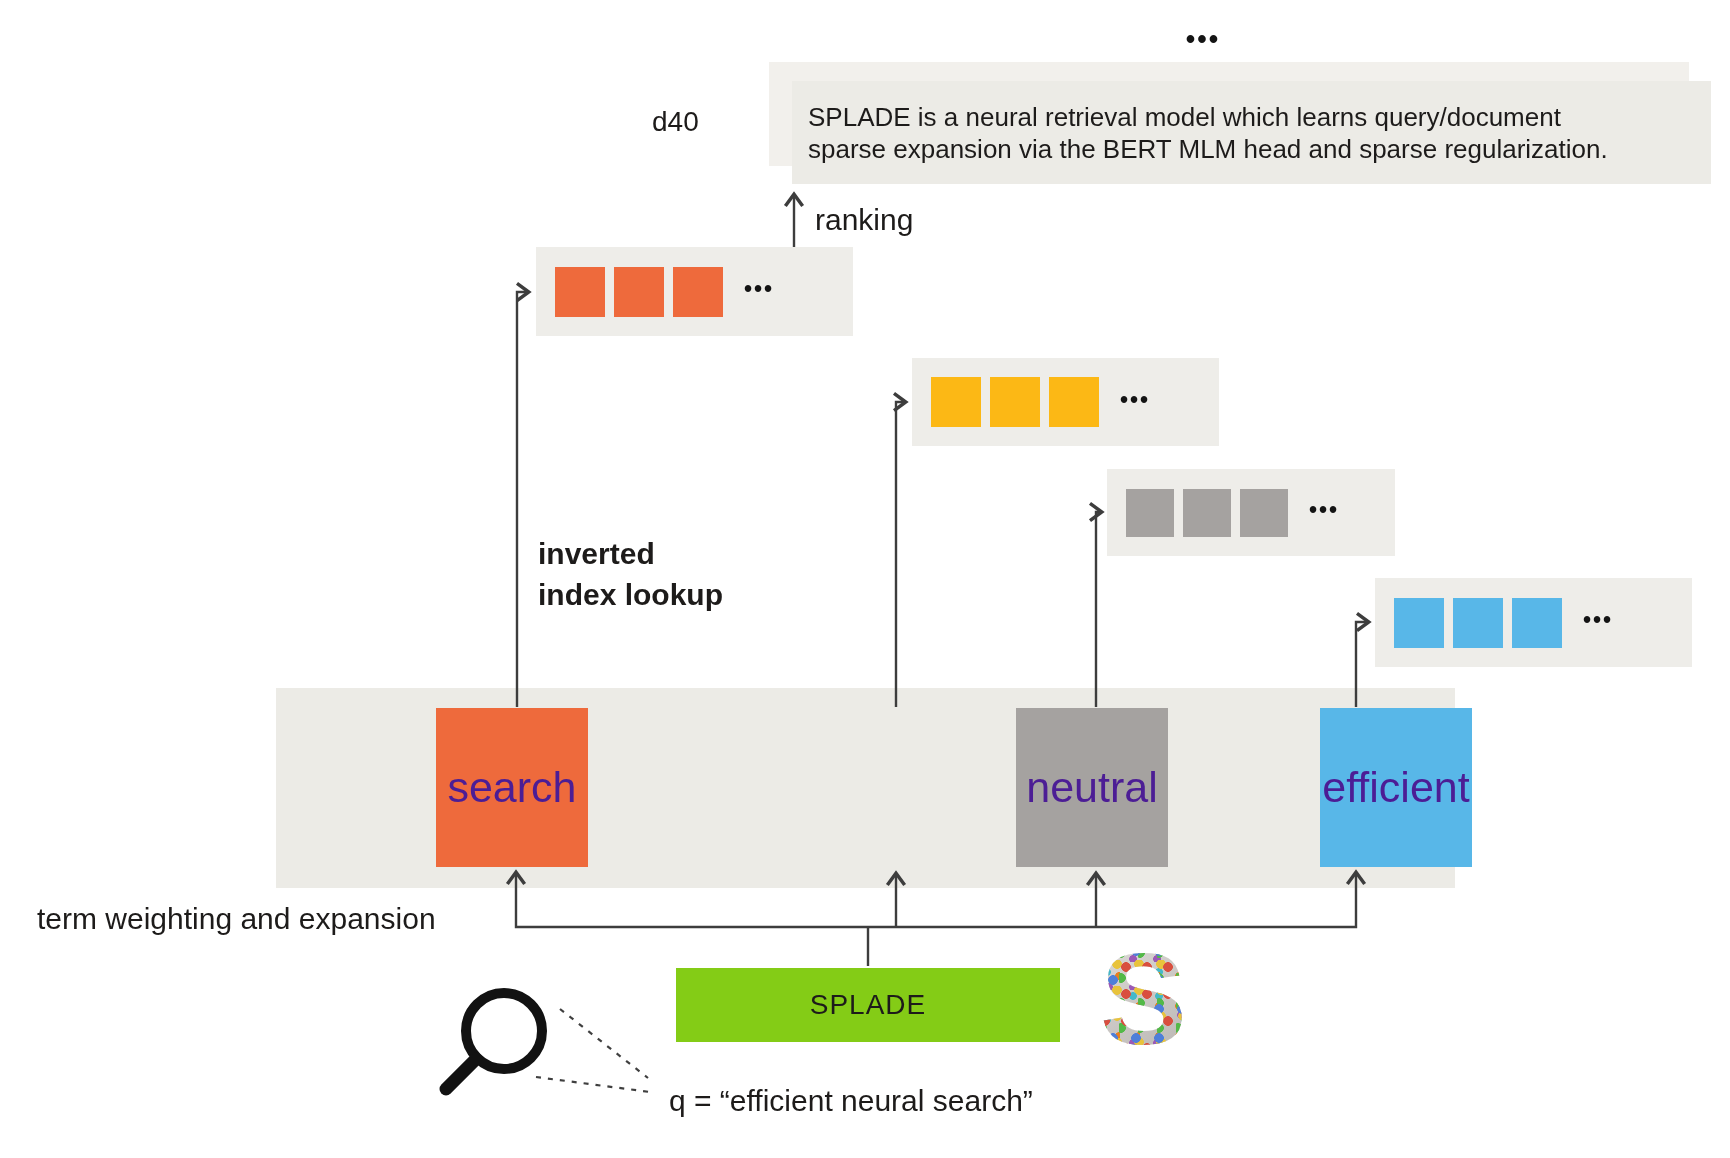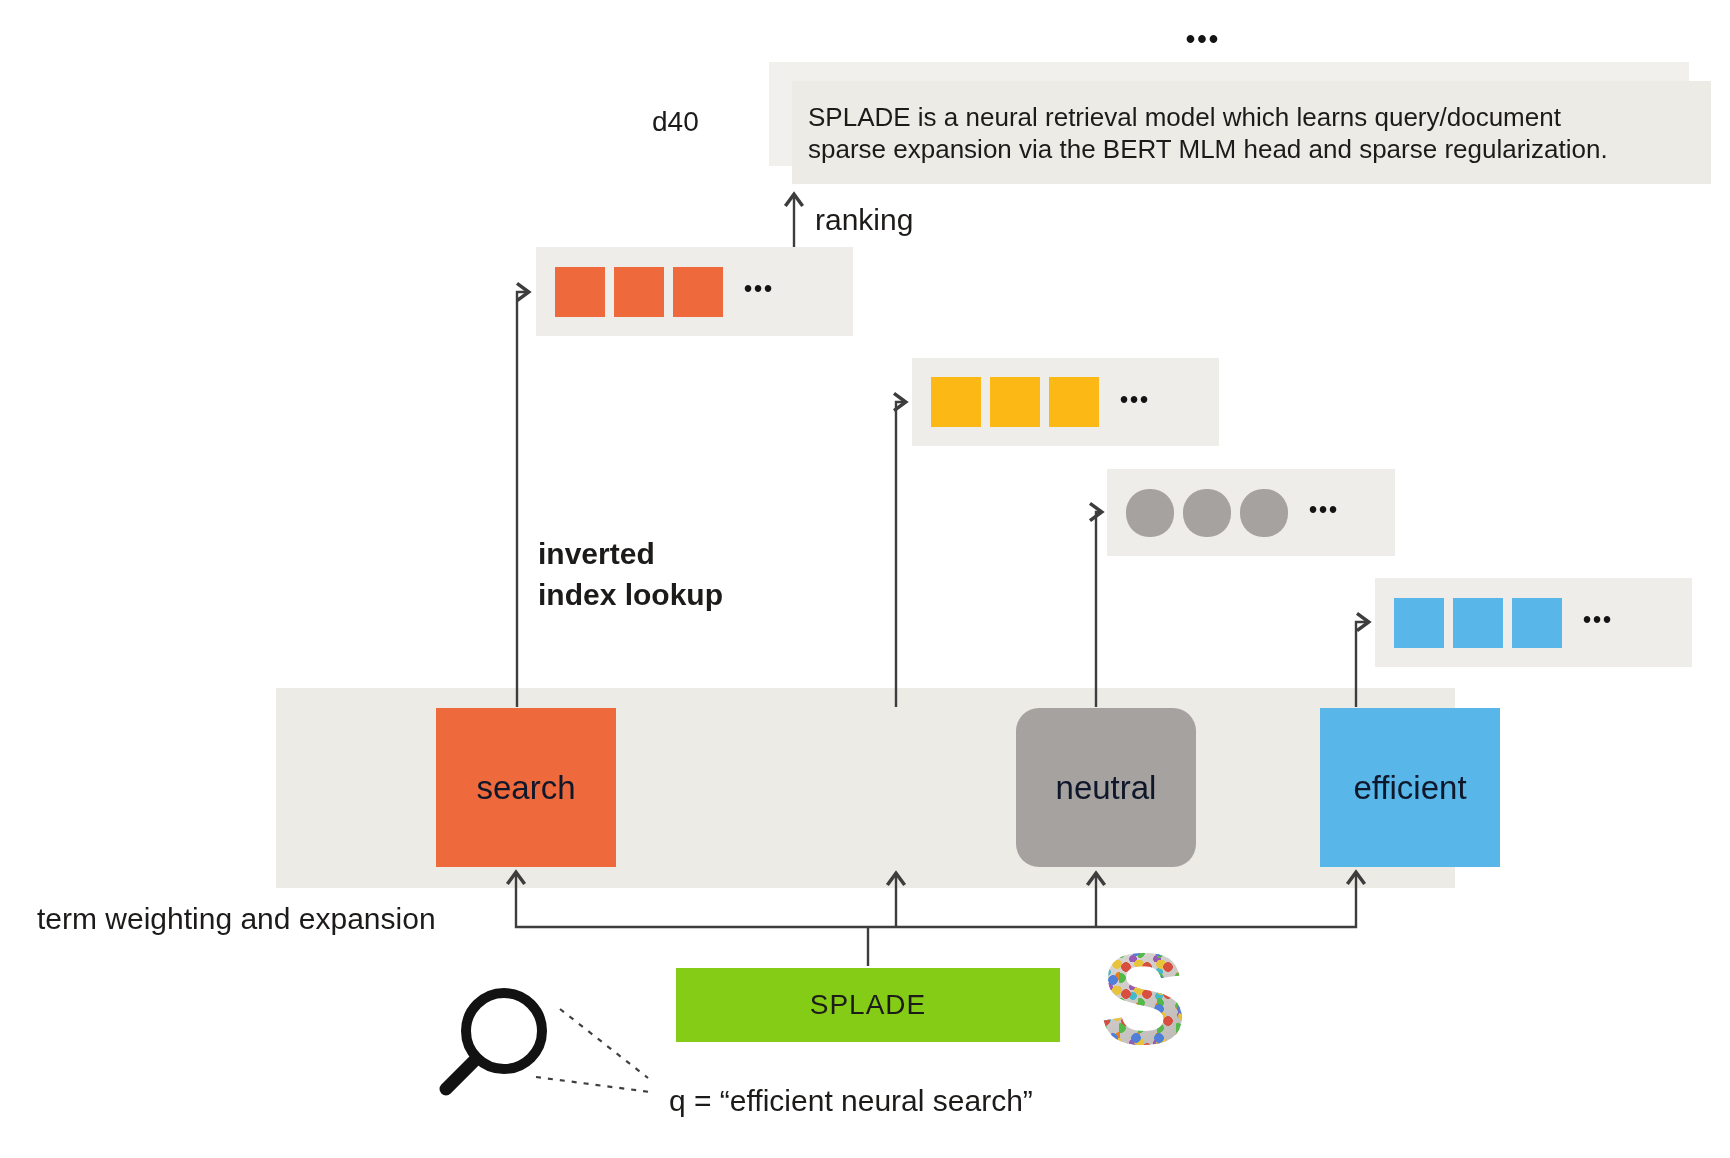--- a/index.html
+++ b/index.html
@@ -37,28 +37,28 @@
     font-size:23px;font-weight:bold;letter-spacing:2px;color:#141414;
     margin-left:12px;transform:translateY(-2px);
   }
   .row-search{left:536px;top:247px;width:317px;height:89px;}
   .row-bert{left:912px;top:358px;width:307px;height:88px;}
   .row-neutral{left:1107px;top:469px;width:288px;height:87px;}
   .row-neutral .sq{width:48px;height:48px;}
   .row-efficient{left:1375px;top:578px;width:317px;height:89px;}
   .c-orange{background:#ee6a3c;}
   .c-yellow{background:#fcb815;}
-  .c-gray{background:#a5a2a0;border-radius:23px;}
+  .c-gray{background:#a5a2a0;}
   .c-blue{background:#58b7e8;}
   
   .band{left:276px;top:688px;width:1179px;height:200px;background:#ecebe6;z-index:1;}
   .term-box{
-    top:708px;width:180px;height:159px;z-index:2;
+    top:708px;width:152px;height:159px;z-index:2;
     display:flex;align-items:center;justify-content:center;
-    font-size:33px;color:#0f172a;
+    font-size:43px;color:#4c1d95;
   }
   .box-search{left:436px;}
   .box-bert{left:816px;}
   .box-neutral{left:1016px;}
   .box-efficient{left:1320px;}
   
   .splade-box{
     left:676px;top:968px;width:384px;height:74px;background:#84cc16;z-index:2;
     display:flex;align-items:center;justify-content:center;
     font-size:28px;letter-spacing:1px;color:#1d1b1a;

